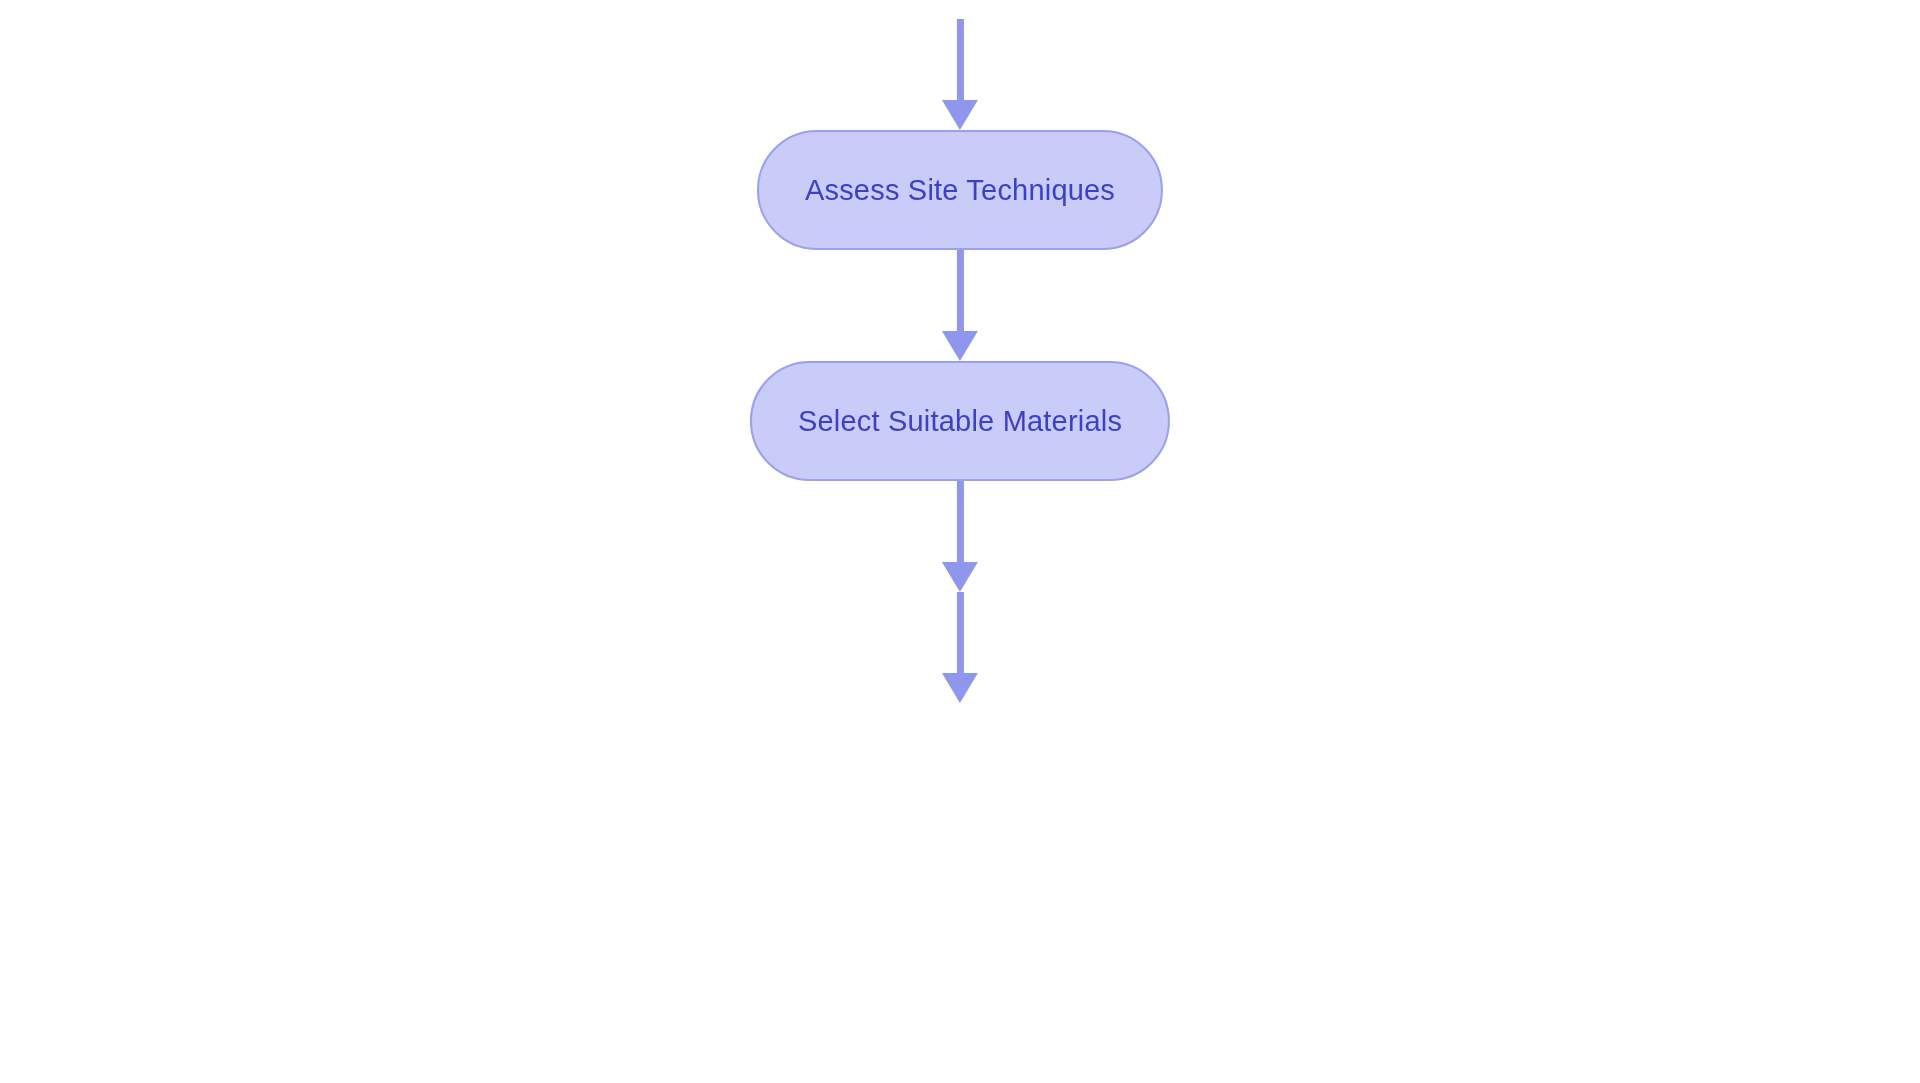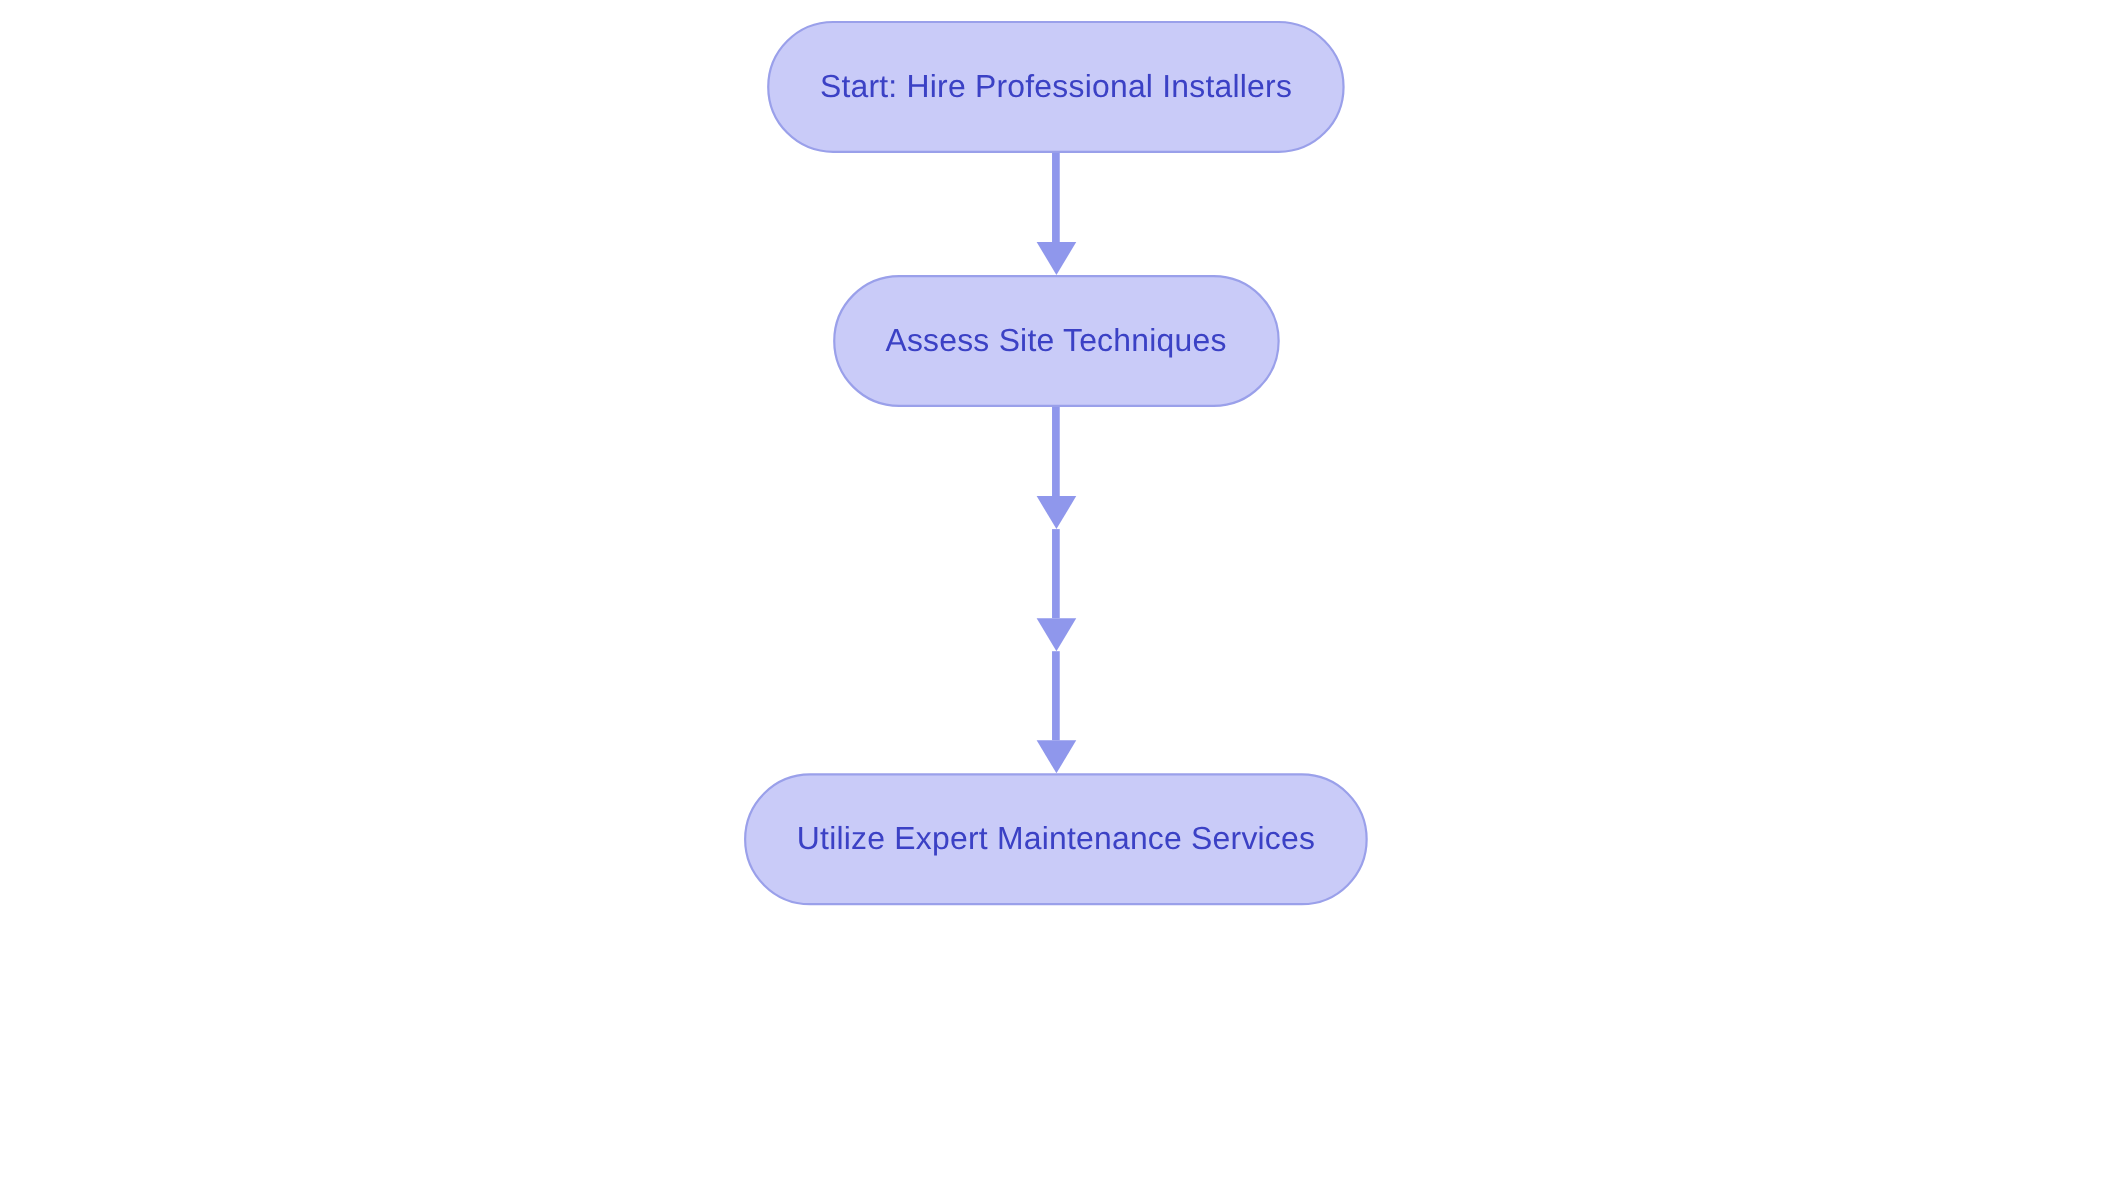--- a/index.html
+++ b/index.html
@@ -64,48 +64,45 @@
     border-right: 18px solid transparent;
     border-top: 30px solid var(--arrow);
   }
 </style>
 </head>
 <body>
 
 <div class="canvas">
   <div class="flow">
 
-    <div class="node">
-      <span>Start: Hire Professional Installers</span>
-    </div>
 
     <div class="edge">
       <div class="edge-line"></div>
       <div class="edge-head"></div>
     </div>
 
     <div class="node">
       <span>Assess Site Techniques</span>
     </div>
 
     <div class="edge">
       <div class="edge-line"></div>
       <div class="edge-head"></div>
     </div>
 
+    <div class="node">
+      <span>Select Suitable Materials</span>
+    </div>
 
     <div class="edge">
       <div class="edge-line"></div>
       <div class="edge-head"></div>
     </div>
 
 
     <div class="edge">
       <div class="edge-line"></div>
       <div class="edge-head"></div>
     </div>
 
-    <div class="node">
-      <span>Utilize Expert Maintenance Services</span>
-    </div>
 
   </div>
 </div>
 
 </body></html>

